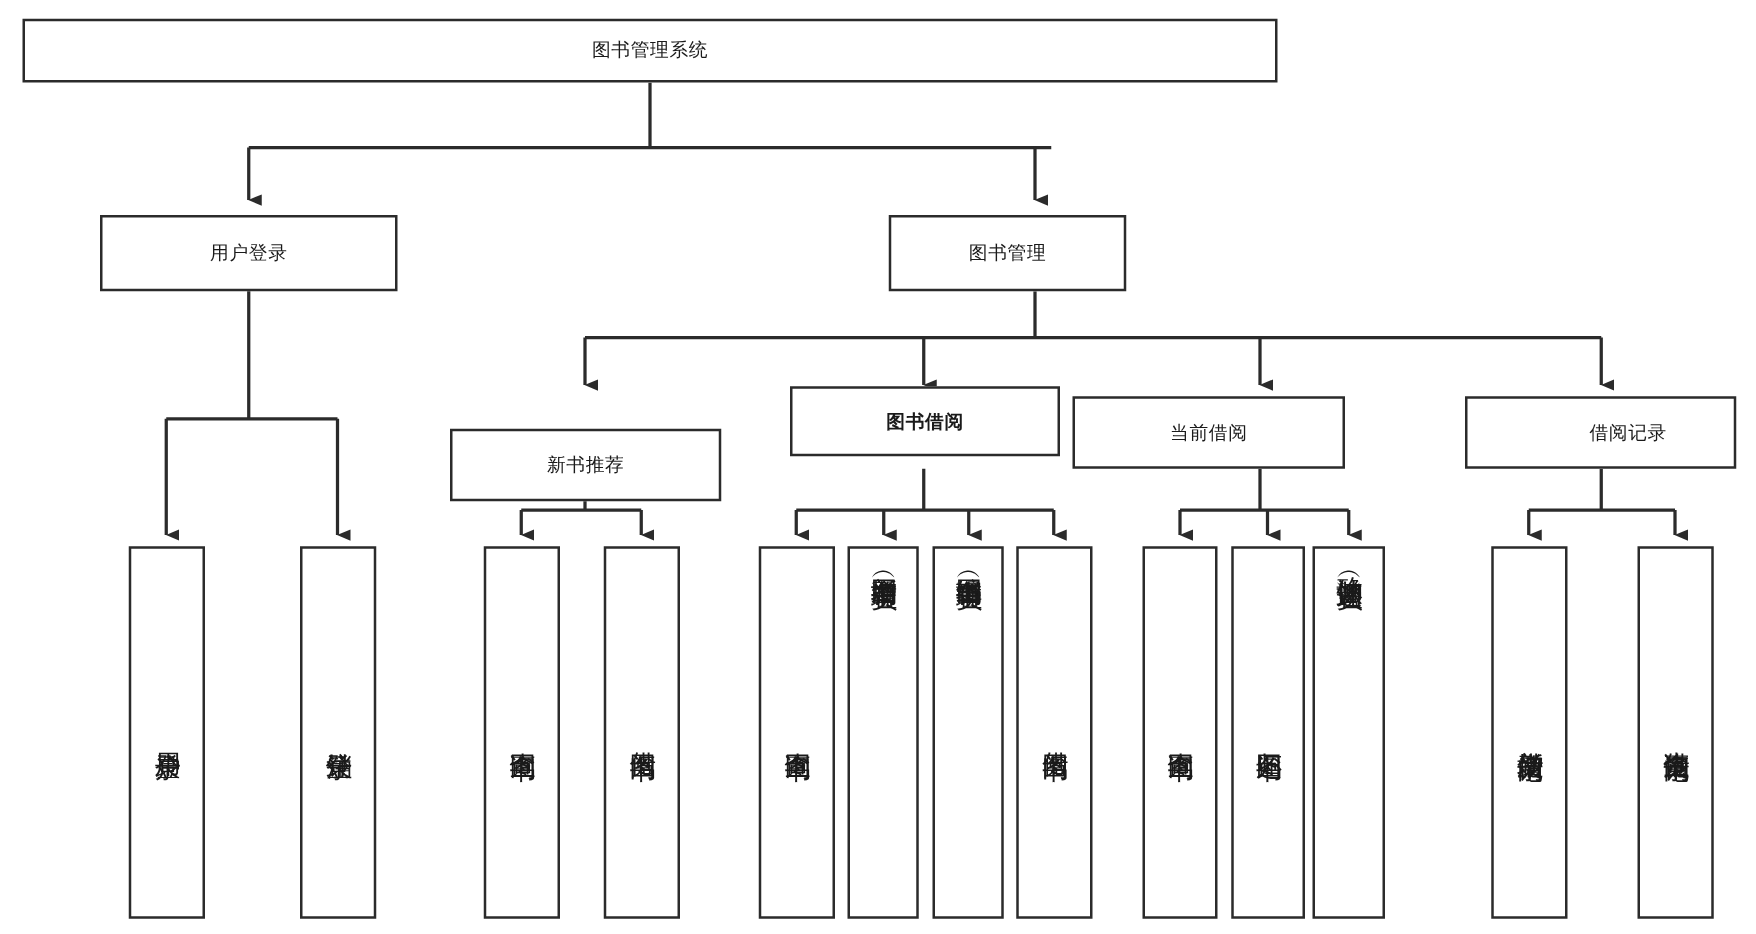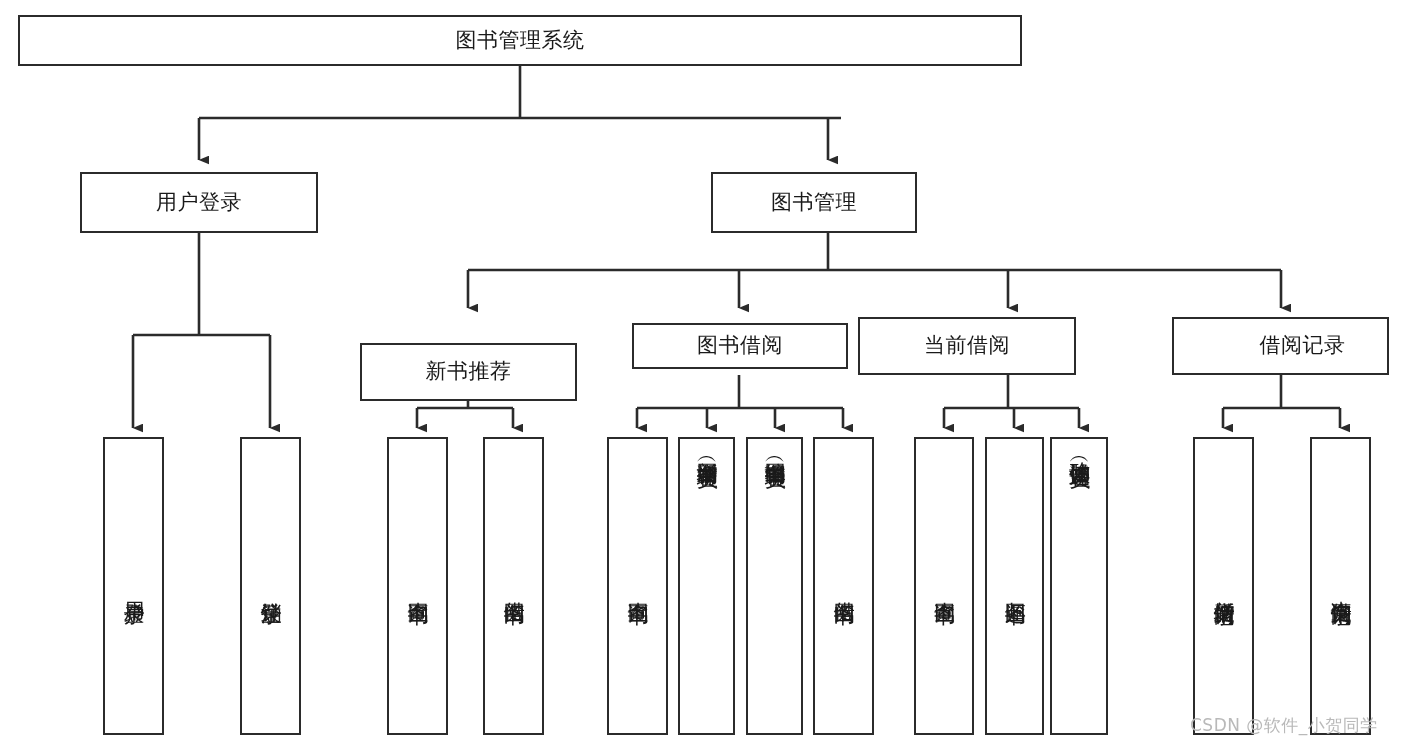--- a/index.html
+++ b/index.html
@@ -24,21 +24,21 @@
   .node-box {
     position: absolute;
     box-sizing: border-box;
     border: 2.5px solid #2b2b2b;
     background: #ffffff;
     display: flex;
     align-items: center;
     justify-content: center;
   }
   .node-label-h {
-    font-size: 21px;
+    font-size: 15px;
     color: #1a1a1a;
     line-height: 1.1;
     white-space: nowrap;
     letter-spacing: 0.5px;
   }
   .node-label-v {
     font-size: 21px;
     color: #1a1a1a;
     writing-mode: vertical-rl;
     text-orientation: upright;
@@ -130,29 +130,29 @@
   </svg>
 
   <div class="node-box" style="left:18px; top:15px; width:1004px; height:51px;">
     <span class="node-label-h">图书管理系统</span>
   </div>
 
   <div class="node-box" style="left:80px; top:172px; width:238px; height:61px;">
     <span class="node-label-h">用户登录</span>
   </div>
 
-  <div class="node-box" style="left:711px; top:172px; width:206px; height:61px;">
+  <div class="node-box" style="left:711px; top:172px; width:190px; height:61px;">
     <span class="node-label-h">图书管理</span>
   </div>
 
   <div class="node-box" style="left:360px; top:317px; width:217px; height:58px;margin-top:26px;">
     <span class="node-label-h">新书推荐</span>
   </div>
 
-  <div class="node-box" style="left:632px; top:323px; width:216px; height:46px;">
+  <div class="node-box" style="left:632px; top:309px; width:216px; height:56px;font-weight:bold;">
     <span class="node-label-h">图书借阅</span>
   </div>
 
   <div class="node-box" style="left:858px; top:317px; width:218px; height:58px;">
     <span class="node-label-h">当前借阅</span>
   </div>
 
   <div class="node-box" style="left:1172px; top:317px; width:217px; height:58px;padding-left:44px;">
     <span class="node-label-h">借阅记录</span>
   </div>
@@ -194,15 +194,14 @@
     <span class="node-label-v">确认归还（管理员）</span>
   </div>
 
   <div class="node-box leaf-box" style="left:1193px; top:437px; width:61px; height:298px;">
     <span class="node-label-v">新增借阅记录</span>
   </div>
   <div class="node-box leaf-box" style="left:1310px; top:437px; width:61px; height:298px;">
     <span class="node-label-v">查询借阅记录</span>
   </div>
 
-  <div id="watermark">CSDN @软件_小贺同学</div>
 
 </div>
 
 </body></html>

